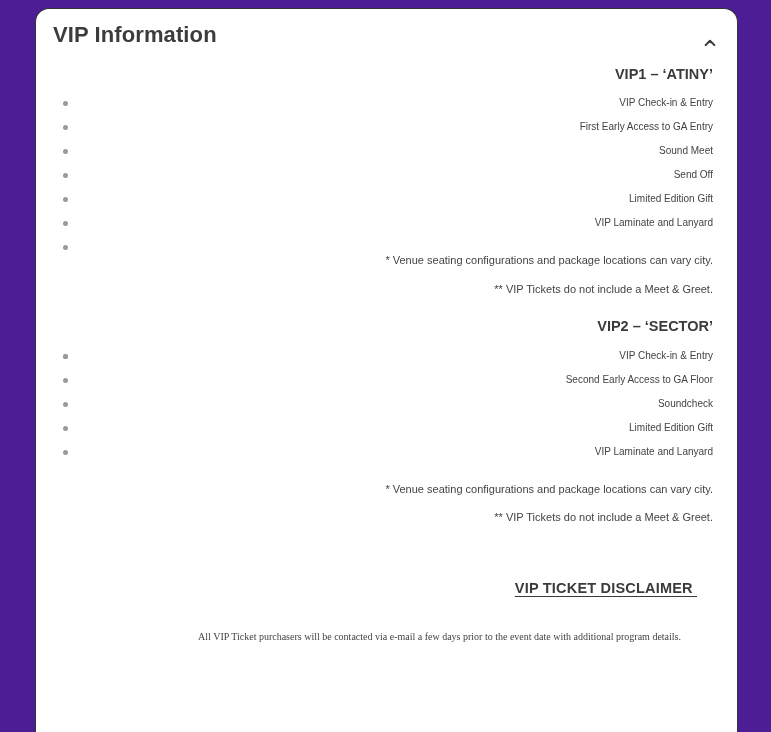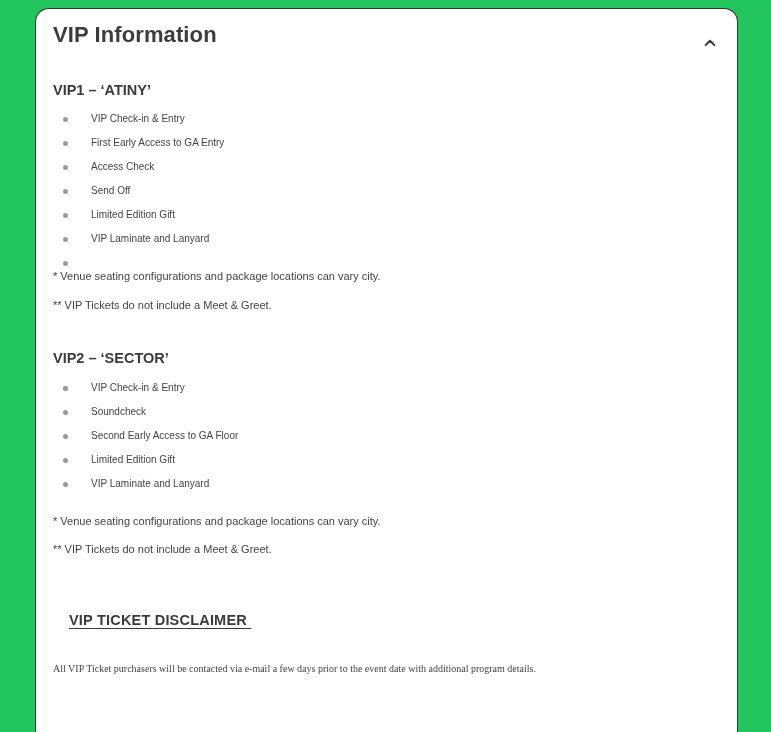--- a/index.html
+++ b/index.html
@@ -12,21 +12,22 @@
     height: 732px;
     overflow: hidden;
     font-family: "Liberation Sans", sans-serif;
     -webkit-font-smoothing: antialiased;
   }
 
   .page {
     position: relative;
     width: 771px;
     height: 732px;
-    background: #22c55e;
+    background: #4c1d95;
+    text-align: right;
   }
 
   
   .card {
     position: absolute;
     left: 35px;
     top: 8px;
     width: 703px;
     height: 760px;              
     box-sizing: border-box;
@@ -78,21 +79,21 @@
   .card-body {
     padding-top: 16px;
     color: #404040;
     font-size: 14.5px;
   }
 
   .pkg-heading {
     font-size: 14.5px;
     font-weight: bold;
     color: #3b3b3b;
-    margin: 16px 0 7px 0;
+    margin: 0 0 7px 0;
     line-height: 1.35;
   }
 
   ul.pkg-list {
     list-style: none;
     margin: 0 0 0 0;
     padding: 0;
   }
   ul.pkg-list li {
     position: relative;
@@ -171,21 +172,21 @@
           <li>
             <span class="bullet"></span>
             <span>VIP Check-in &amp; Entry</span>
           </li>
           <li>
             <span class="bullet"></span>
             <span>First Early Access to GA Entry</span>
           </li>
           <li>
             <span class="bullet"></span>
-            <span>Access Check</span>
+            <span>Sound Meet</span>
           </li>
           <li>
             <span class="bullet"></span>
             <span>Send Off</span>
           </li>
           <li>
             <span class="bullet"></span>
             <span>Limited Edition Gift</span>
           </li>
           <li>
@@ -210,25 +211,25 @@
         <ul class="pkg-list">
           <li>
             <span class="bullet"></span>
           </li>
           <li>
             <span class="bullet"></span>
             <span>VIP Check-in &amp; Entry</span>
           </li>
           <li>
             <span class="bullet"></span>
+            <span>Second Early Access to GA Floor</span>
+          </li>
+          <li>
+            <span class="bullet"></span>
             <span>Soundcheck</span>
-          </li>
-          <li>
-            <span class="bullet"></span>
-            <span>Second Early Access to GA Floor</span>
           </li>
           <li>
             <span class="bullet"></span>
             <span>Limited Edition Gift</span>
           </li>
           <li>
             <span class="bullet"></span>
             <span>VIP Laminate and Lanyard</span>
           </li>
         </ul>

